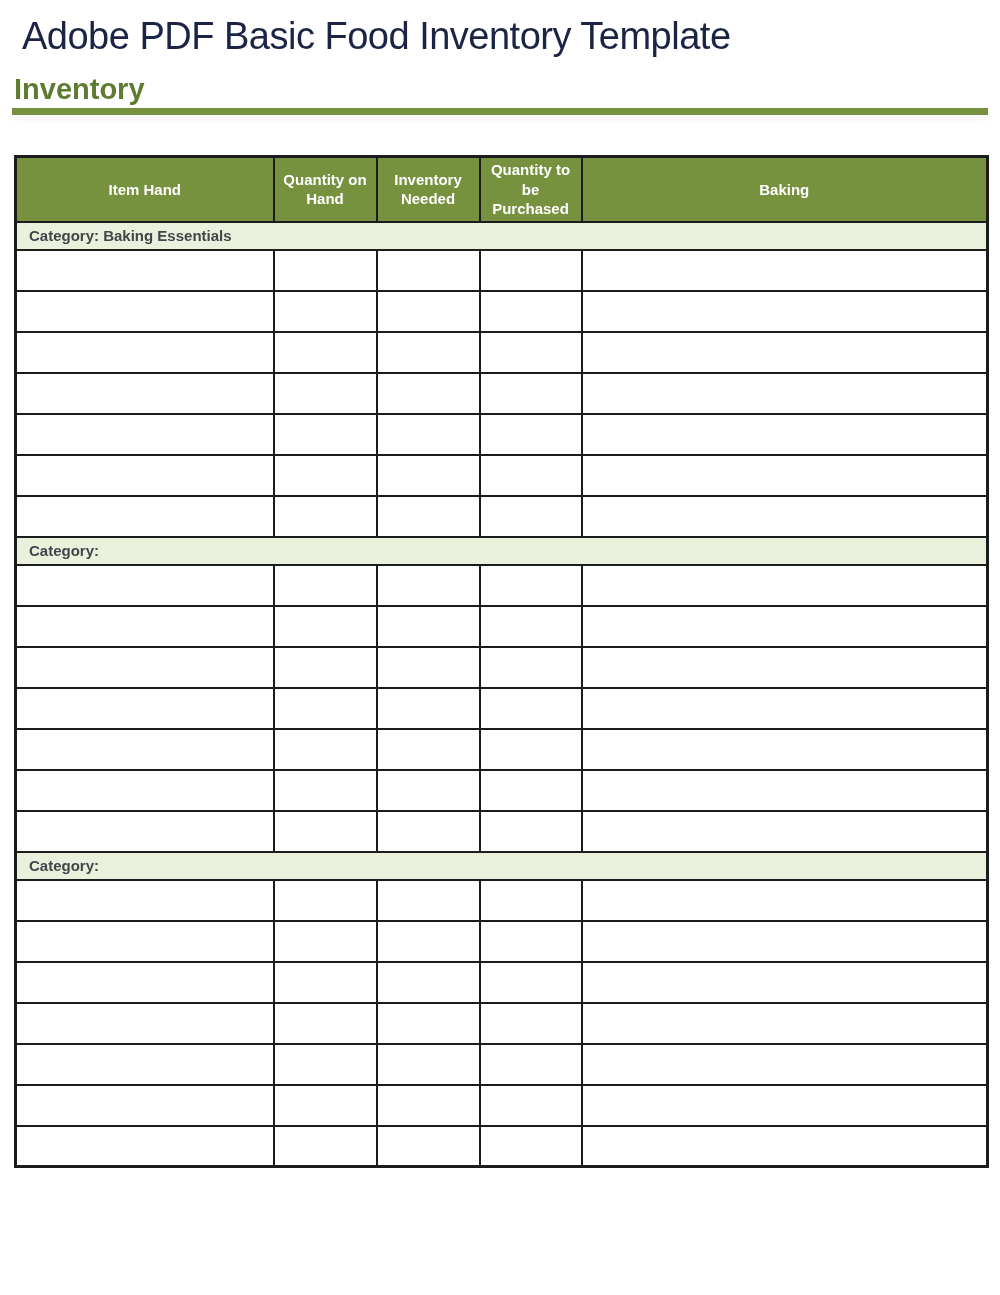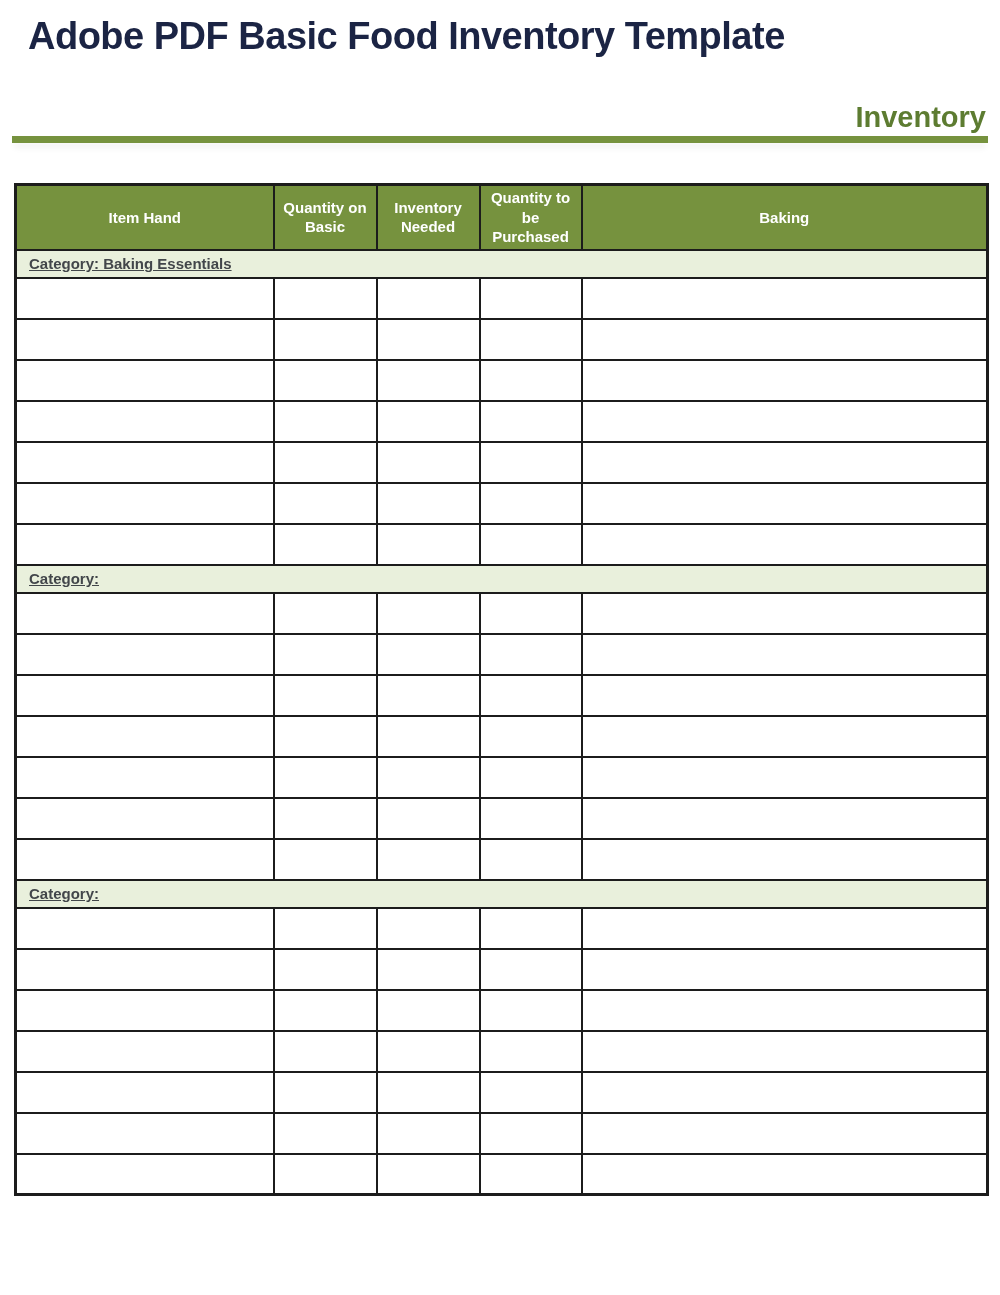--- a/index.html
+++ b/index.html
@@ -13,28 +13,28 @@
     --rule-green:#76923e;
   }
   *{box-sizing:border-box;}
   html,body{margin:0;padding:0;background:#ffffff;}
   body{
     width:1000px;height:1295px;overflow:hidden;
     font-family:"Liberation Sans","DejaVu Sans",sans-serif;
   }
   .page{padding:14px 14px 0 14px;}
   .doc-title{
-    margin:2px 0 0 14px;
-    font-size:38px;line-height:1.1;font-weight:bold;
+    margin:2px 0 0 8px;
+    font-size:38px;line-height:1.1;font-weight:normal;
     color:var(--title-navy);
     letter-spacing:-0.5px;
   }
   .sub-title{
-    margin:44px 0 4px 0;
-    text-align:right;
+    margin:16px 0 4px 0;
+    text-align:left;
     font-size:29px;line-height:1.05;font-weight:bold;
     color:var(--subtitle-green);
   }
   .double-rule{
     height:2px;
     margin:0 -2px;
     border-top:3px solid var(--rule-green);
     border-bottom:4px solid var(--rule-green);
     box-shadow:0 6px 6px -2px rgba(0,0,0,0.10);
   }
@@ -60,21 +60,20 @@
     height:41px;
     padding:0 6px;
   }
   .inv-table tr.category-row td{
     background:var(--category-bg);
     color:var(--category-text);
     font-size:15px;font-weight:bold;
     text-align:left;vertical-align:middle;
     height:28px;
     padding:2px 12px;
-    text-decoration:underline;
   }
 </style>
 </head>
 <body>
 
 <div class="page">
   <h1 class="doc-title">Adobe PDF Basic Food Inventory Template</h1>
   <h2 class="sub-title">Inventory</h2>
   <div class="double-rule"></div>
 
@@ -82,21 +81,21 @@
     <colgroup>
       <col style="width:258px">
       <col style="width:103px">
       <col style="width:103px">
       <col style="width:102px">
       <col style="width:406px">
     </colgroup>
     <thead>
       <tr>
         <th>Item Hand</th>
-        <th>Quantity on Basic</th>
+        <th>Quantity on Hand</th>
         <th>Inventory Needed</th>
         <th>Quantity to be Purchased</th>
         <th>Baking</th>
       </tr>
     </thead>
     <tbody>
         <tr class="category-row">
           <td colspan="5">Category: Baking Essentials</td>
         </tr>
         <tr>

